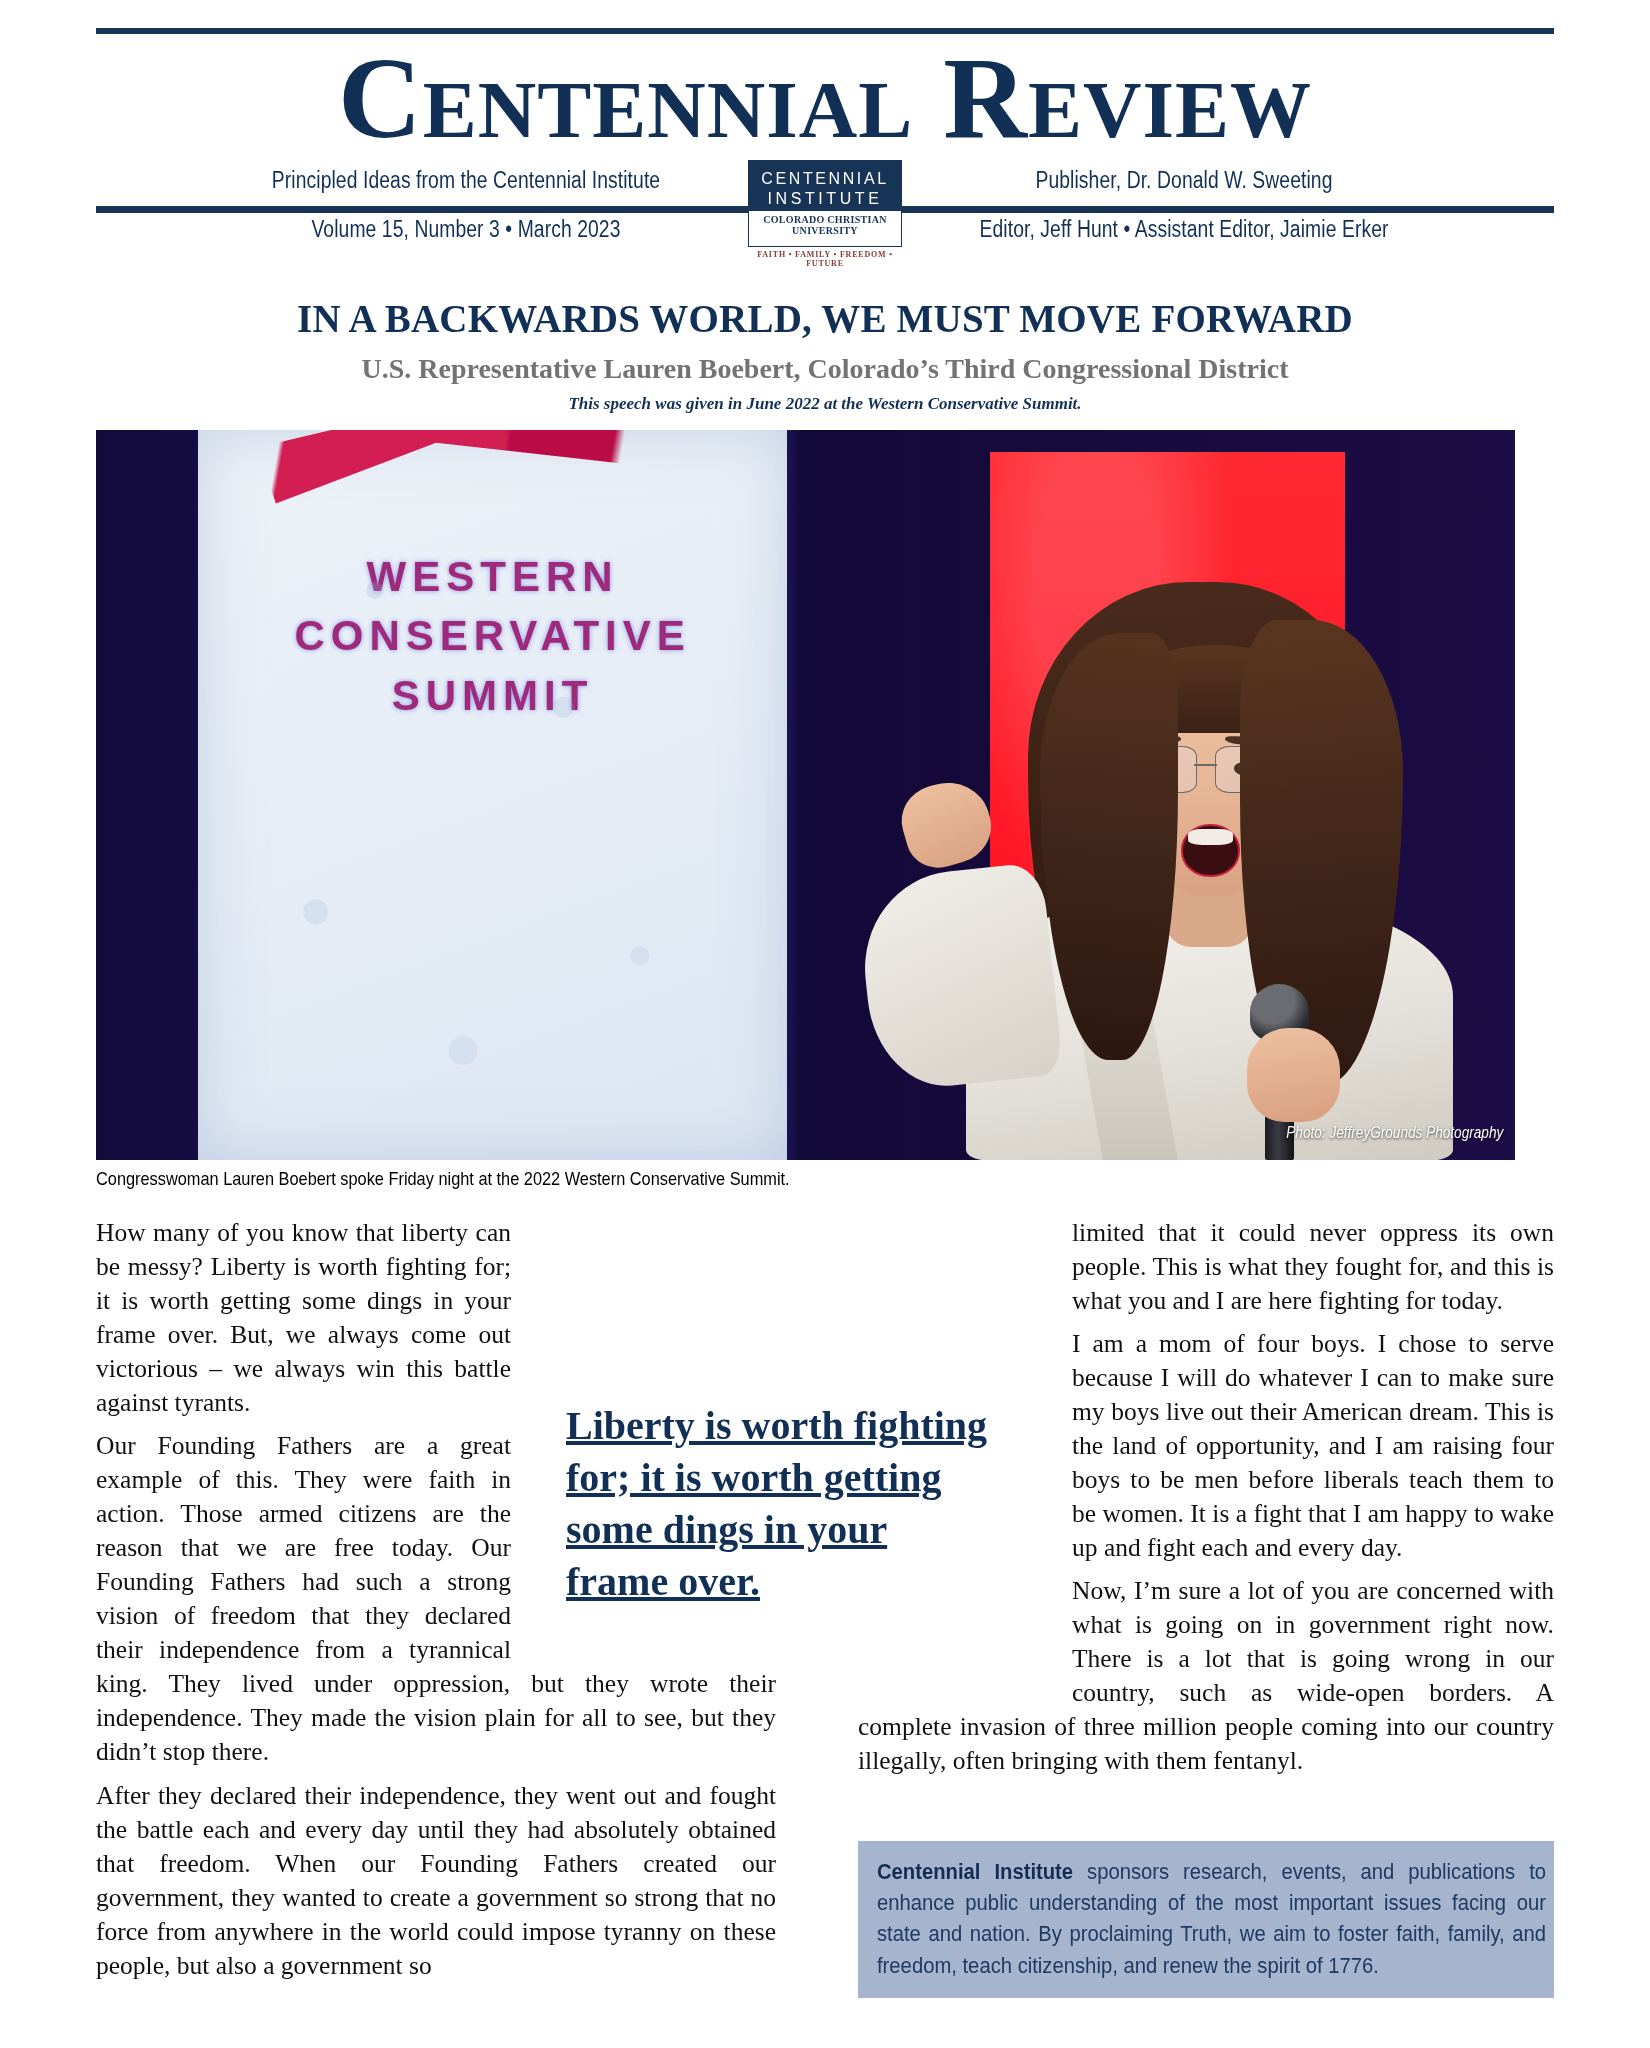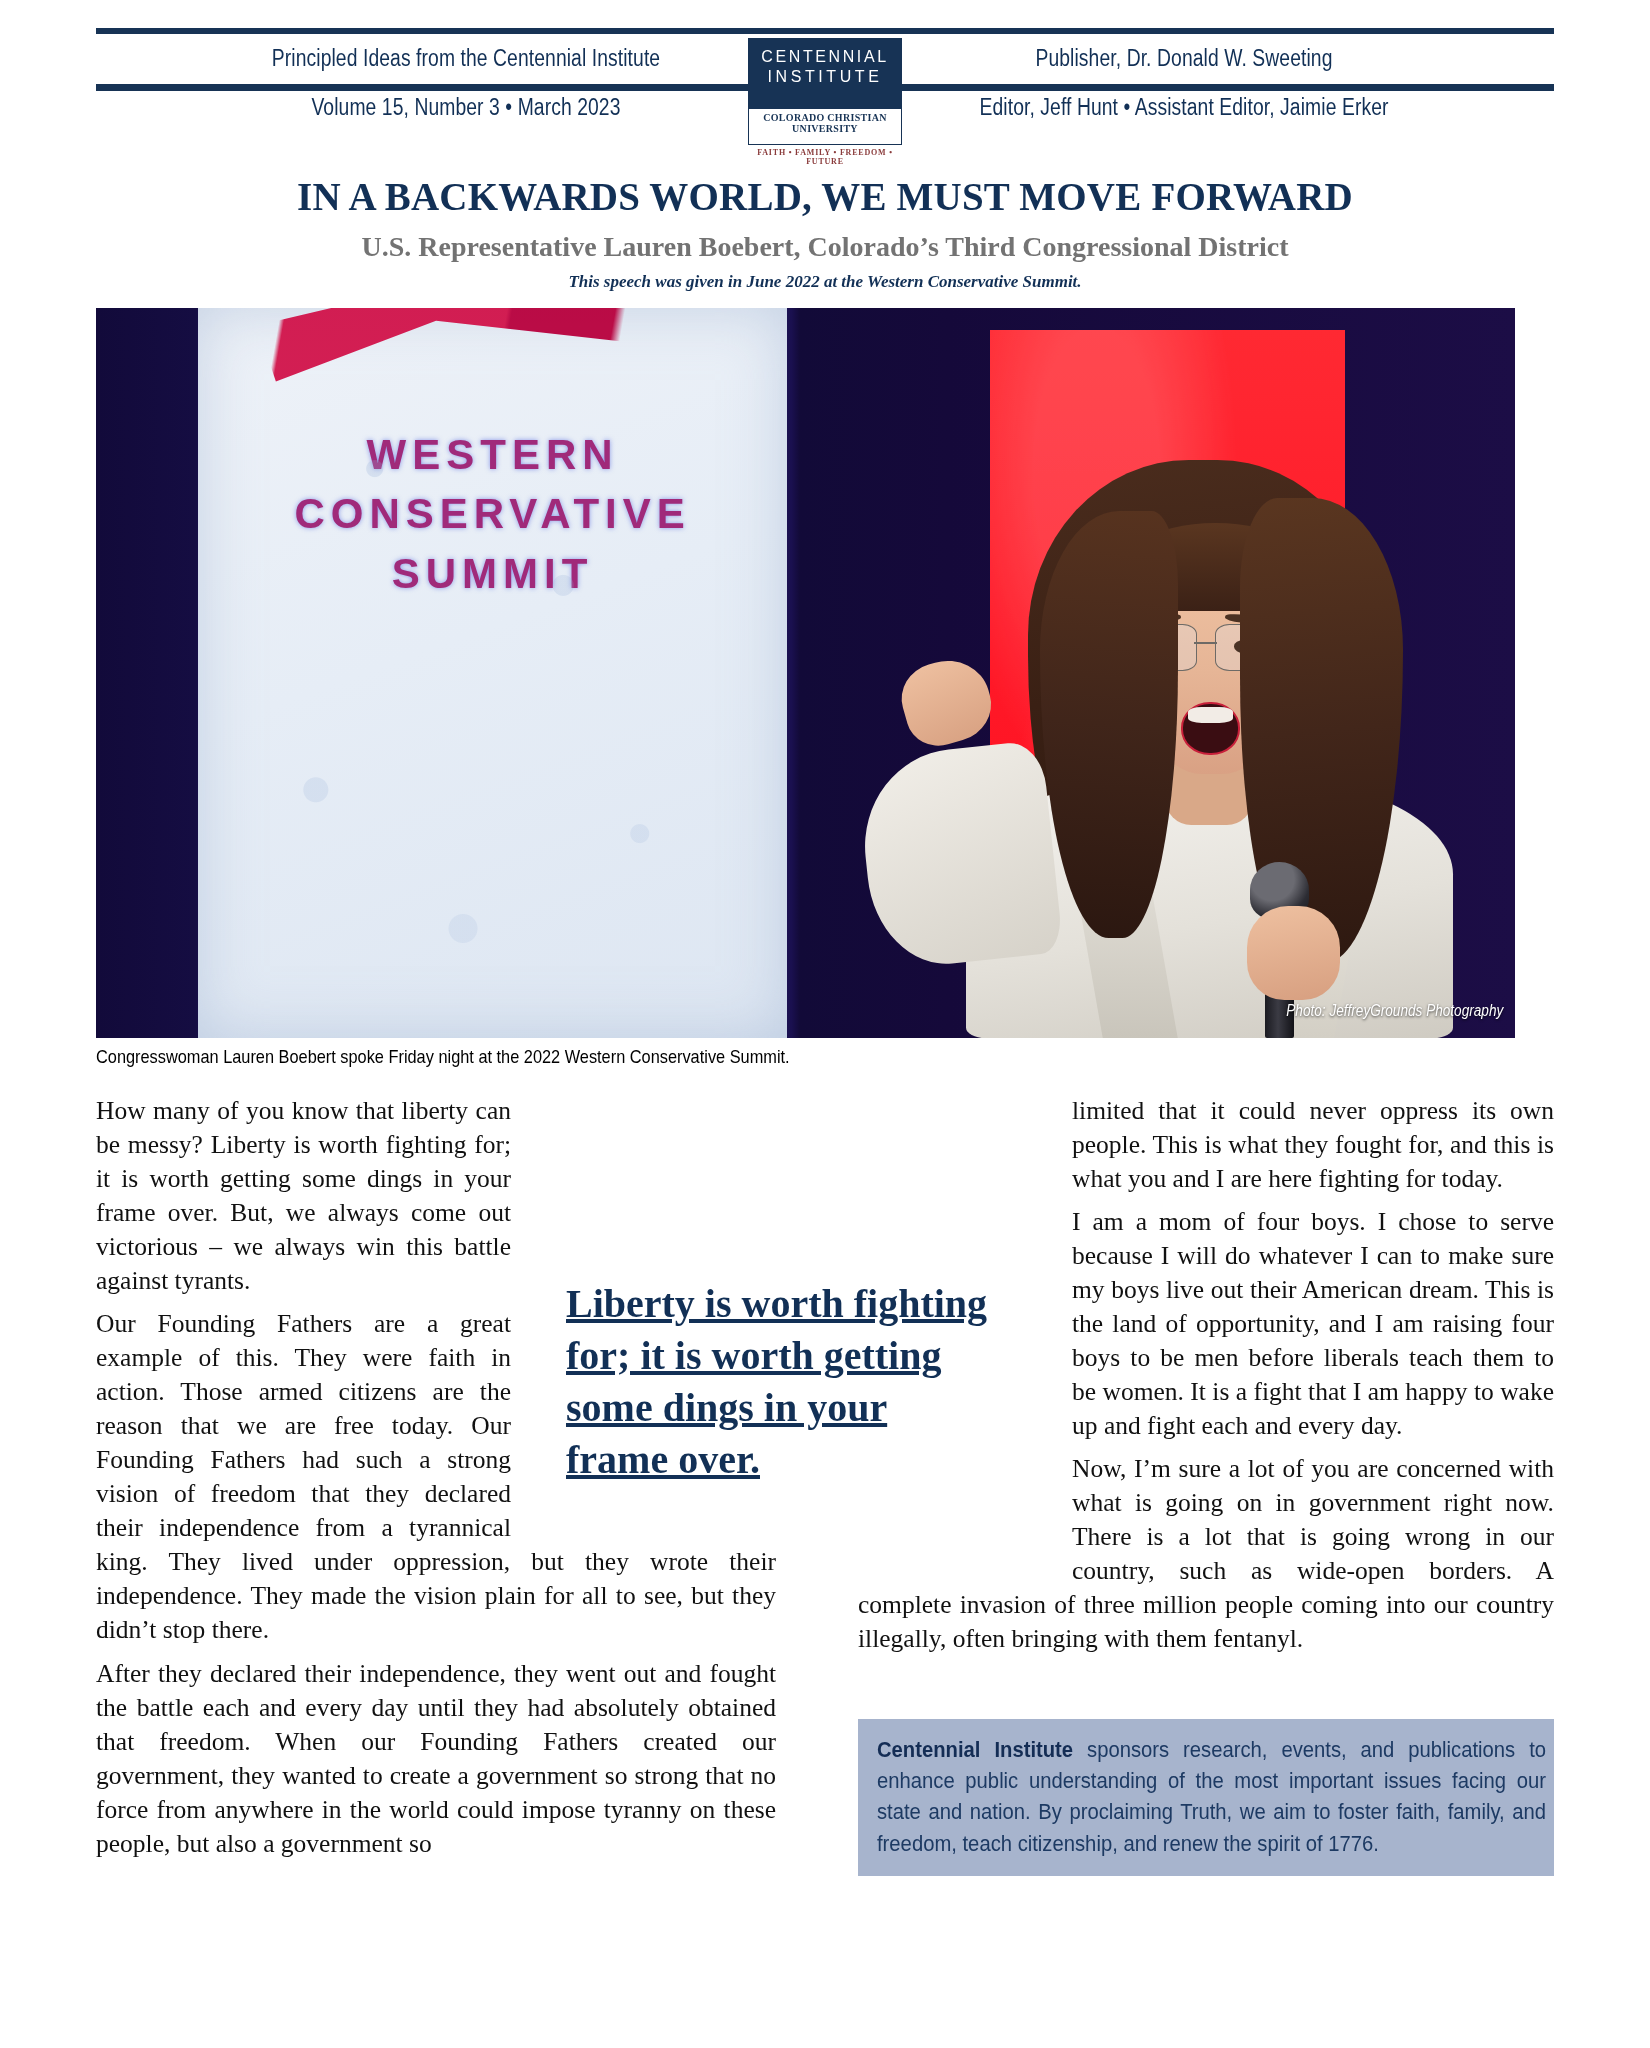--- a/index.html
+++ b/index.html
@@ -71,21 +71,21 @@
     transform: translateX(-50%);
     top: -2px;
     width: 154px;
     text-align: center;
     z-index: 4;
     background: #fff;
   }
   .logo-box {
     background: #173355;
     color: #ffffff;
-    padding: 9px 0 23px 0;
+    padding: 9px 0 3px 0;
     font-family: "Liberation Sans", sans-serif;
     line-height: 1.22;
   }
   .logo-l1 { font-size: 16px; letter-spacing: 2.6px; font-weight: 400; }
   .logo-l2 { font-size: 16px; letter-spacing: 3.6px; font-weight: 400; }
   .logo-univ {
     border: 1.5px solid #173355;
     border-top: none;
     color: #173355;
     font-family: "Liberation Serif", serif;
@@ -413,20 +413,21 @@
   .infobox .ib-inner { transform: scaleX(0.92); transform-origin: left top; width: 108.7%; }
   .infobox b { font-weight: 700; color: #142d55; }
 </style>
 </head>
 <body>
 
 <div class="page">
 
   <div class="rule-top"></div>
 
+  <div class="masthead-title">Centennial Review</div>
 
   <div class="masthead-info">
     <div class="rule-mid"></div>
 
     <div class="mi-cell mi-left-top">Principled Ideas from the Centennial Institute</div>
     <div class="mi-cell mi-left-bot">Volume 15, Number 3  •  March 2023</div>
     <div class="mi-cell mi-right-top">Publisher, Dr. Donald W. Sweeting</div>
     <div class="mi-cell mi-right-bot">Editor, Jeff Hunt  •  Assistant Editor, Jaimie Erker</div>
 
     <div class="logo-wrap">

